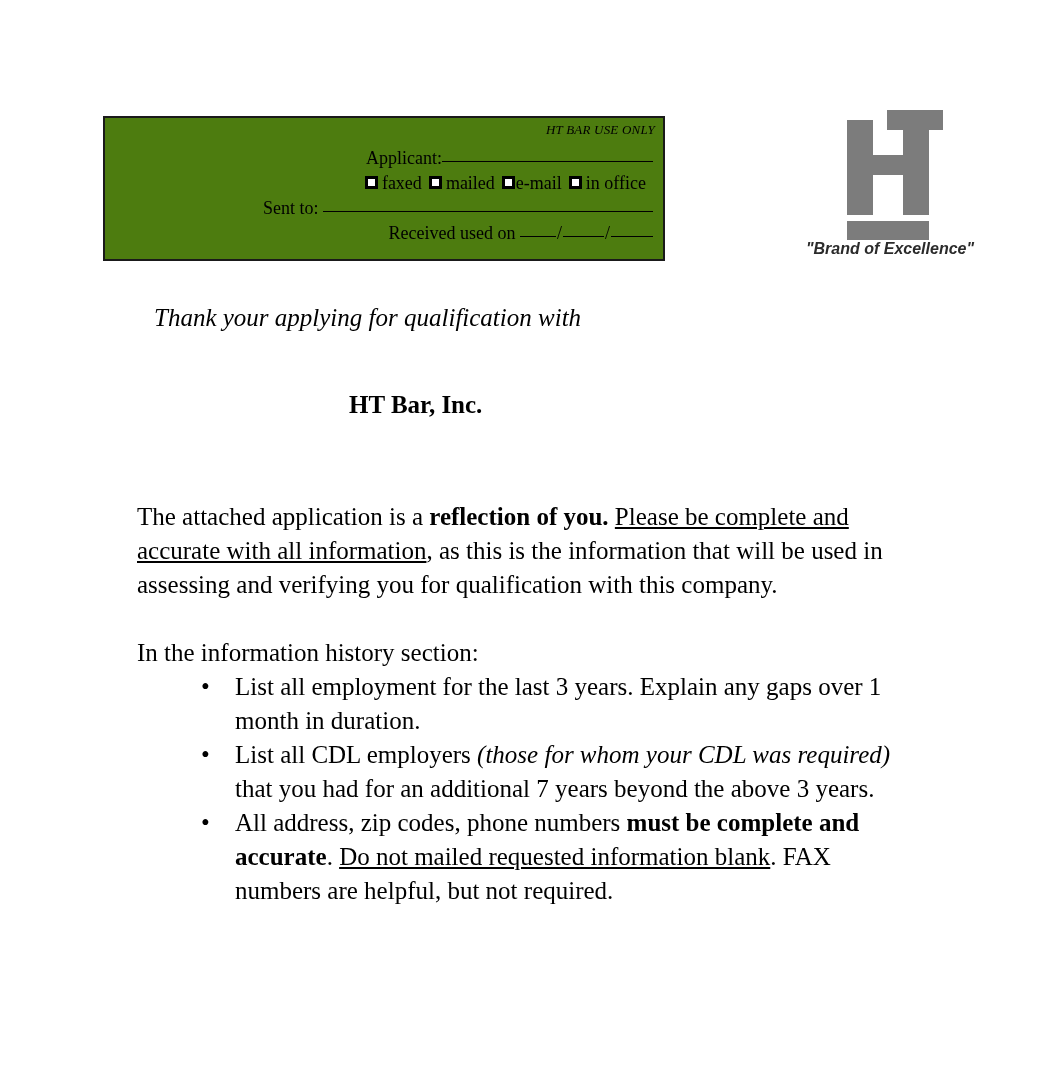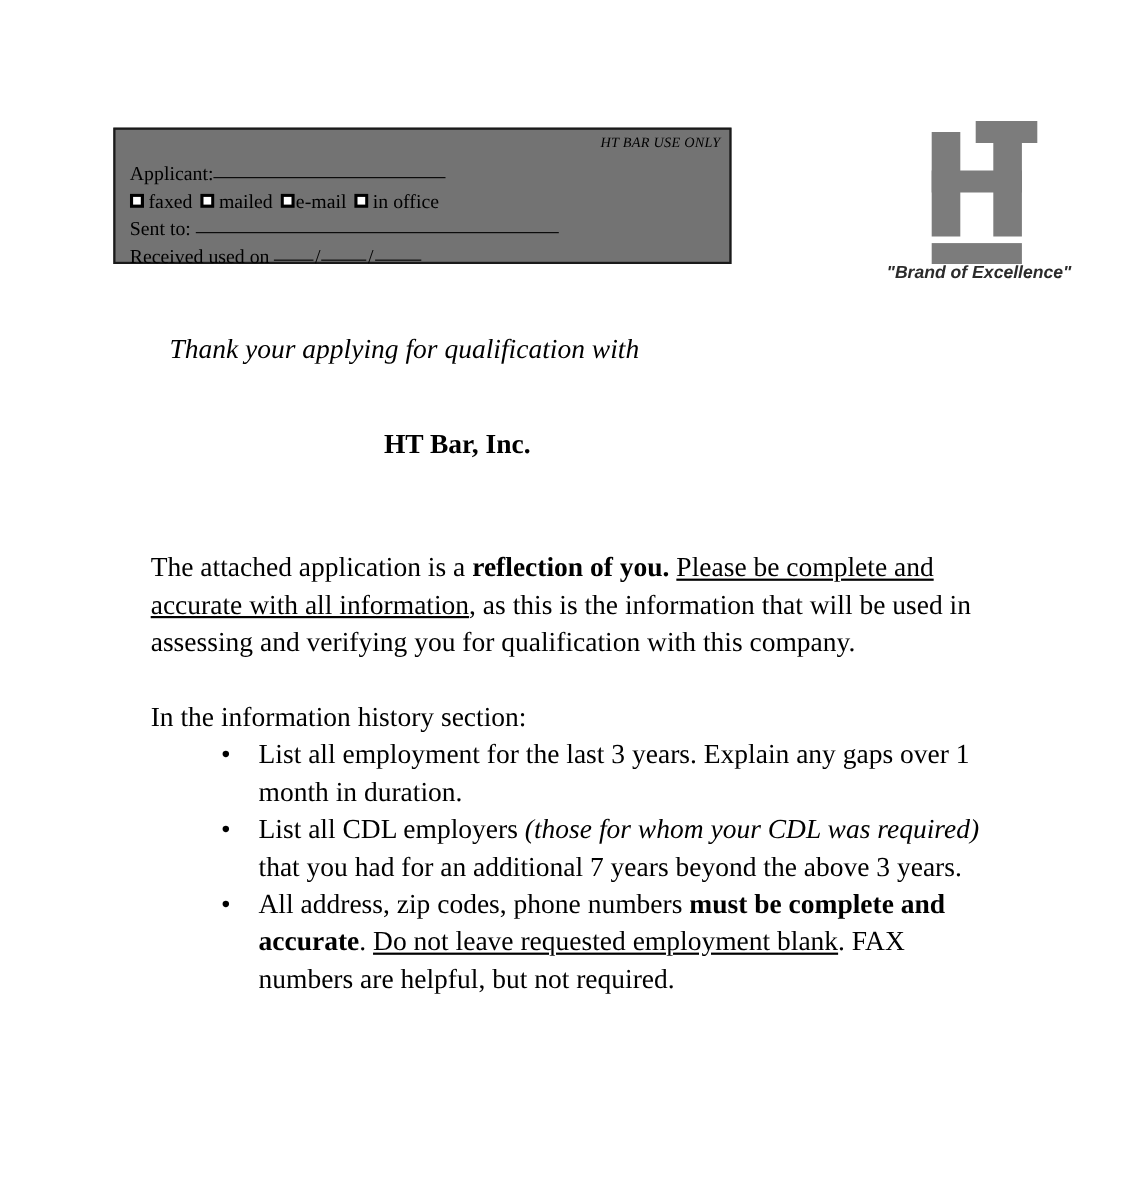--- a/index.html
+++ b/index.html
@@ -22,24 +22,25 @@
     inset: 0;
     background: #ffffff;
   }
 
   
   .office-box {
     position: absolute;
     left: 103px;
     top: 116px;
     width: 562px;
-    height: 124px;
+    height: 145px;
     border: 2px solid #1a1a1a;
     box-sizing: border-box;
-    background: #737373;
+    background: #4d7c0f;
+    text-align: right;
   }
   .office-only {
     position: absolute;
     right: 8px;
     top: 4px;
     font-style: italic;
     font-size: 13px;
     letter-spacing: 0.2px;
     white-space: nowrap;
   }
@@ -221,20 +222,20 @@
     <p class="para-main"><span>The attached application is a </span><b class="bold">reflection of you.</b><span>  </span><u class="uline">Please be complete and accurate with all information</u><span>, as this is the information that will be used in assessing and verifying you for qualification with this company.</span></p>
 
     <p class="intro-line">In the information history section:</p>
 
     <ul class="points">
 
       <li><span class="bullet">•</span><span>List all employment for the last 3 years.  Explain any gaps over 1 month in duration.</span></li>
 
       <li><span class="bullet">•</span><span>List all CDL employers </span><i class="ital">(those for whom your CDL was required)</i><span> that you had for an additional 7 years beyond the above 3 years.</span></li>
 
-      <li><span class="bullet">•</span><span>All address, zip codes, phone numbers </span><b class="bold">must be complete and accurate</b><span>.  </span><u class="uline">Do not leave requested employment blank</u><span>.  FAX numbers are helpful, but not required.</span></li>
+      <li><span class="bullet">•</span><span>All address, zip codes, phone numbers </span><b class="bold">must be complete and accurate</b><span>.  </span><u class="uline">Do not mailed requested information blank</u><span>.  FAX numbers are helpful, but not required.</span></li>
 
     </ul>
 
 
   </div>
 
 </div>
 
 </body></html>

